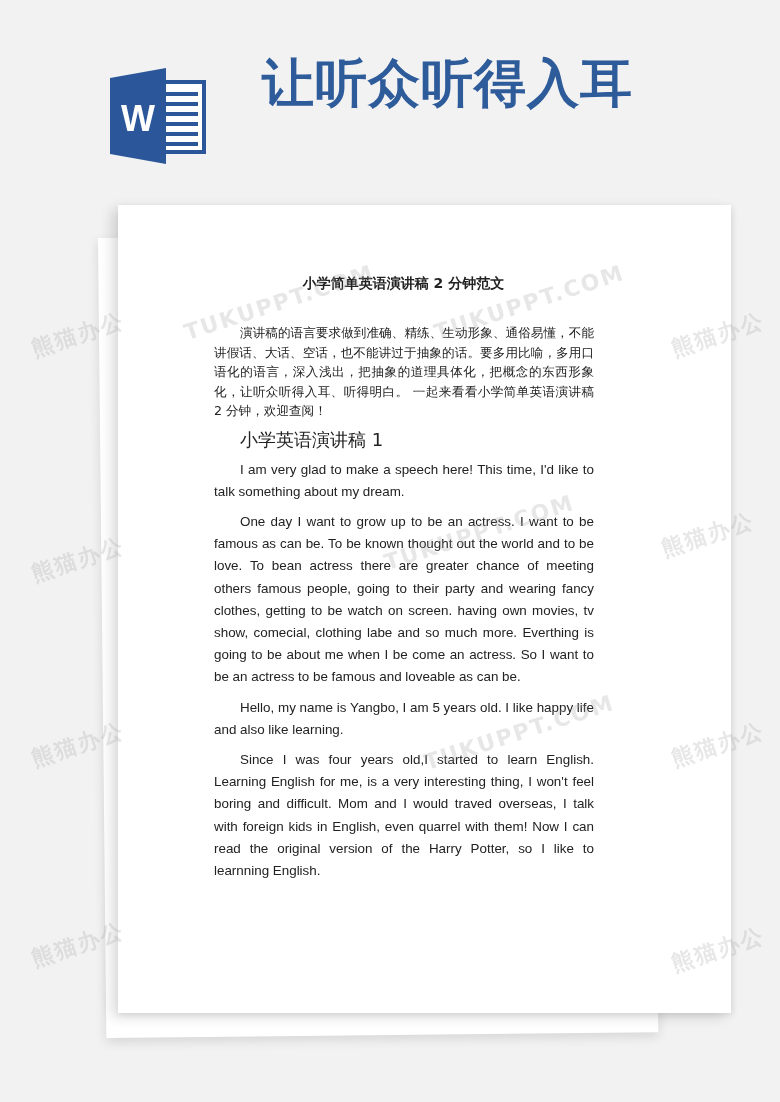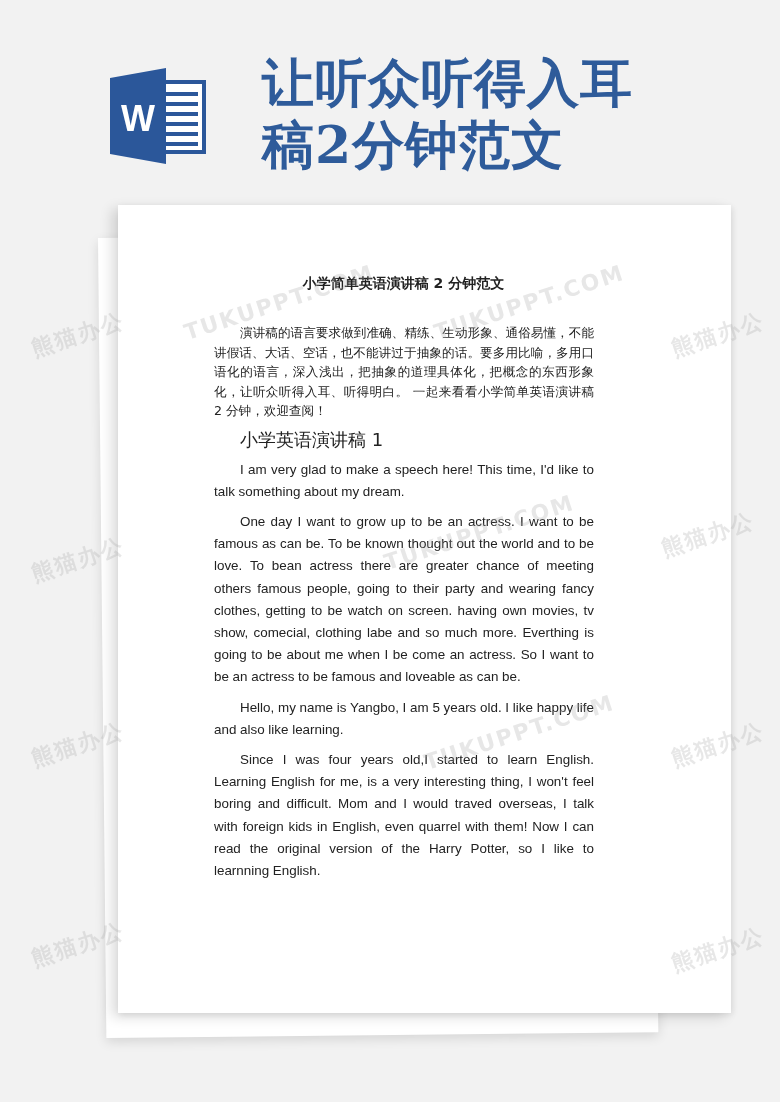--- a/index.html
+++ b/index.html
@@ -55,21 +55,20 @@
       <rect x="56" y="44" width="34" height="4"></rect>
       <rect x="56" y="54" width="34" height="4"></rect>
       <rect x="56" y="64" width="34" height="4"></rect>
       <rect x="56" y="74" width="34" height="4"></rect>
     </g>
     <polygon points="2,10 58,0 58,96 2,86" fill="#2b579a"></polygon>
     <text x="30" y="63" text-anchor="middle" fill="#fff" font-family="Liberation Sans, sans-serif" font-weight="bold" font-size="36">W</text>
   </svg>
   <div class="title-block">
     <div>让听众听得入耳</div>
-    <div>稿2分钟范文</div>
   </div>
 </div>
 
 <div class="page-back"></div>
 
 <div class="page">
   <div class="doc-title">小学简单英语演讲稿 2 分钟范文</div>
   <div class="content">
     <p class="p cn indent">演讲稿的语言要求做到准确、精练、生动形象、通俗易懂，不能讲假话、大话、空话，也不能讲过于抽象的话。要多用比喻，多用口语化的语言，深入浅出，把抽象的道理具体化，把概念的东西形象化，让听众听得入耳、听得明白。 一起来看看小学简单英语演讲稿 2 分钟，欢迎查阅！</p>
 

